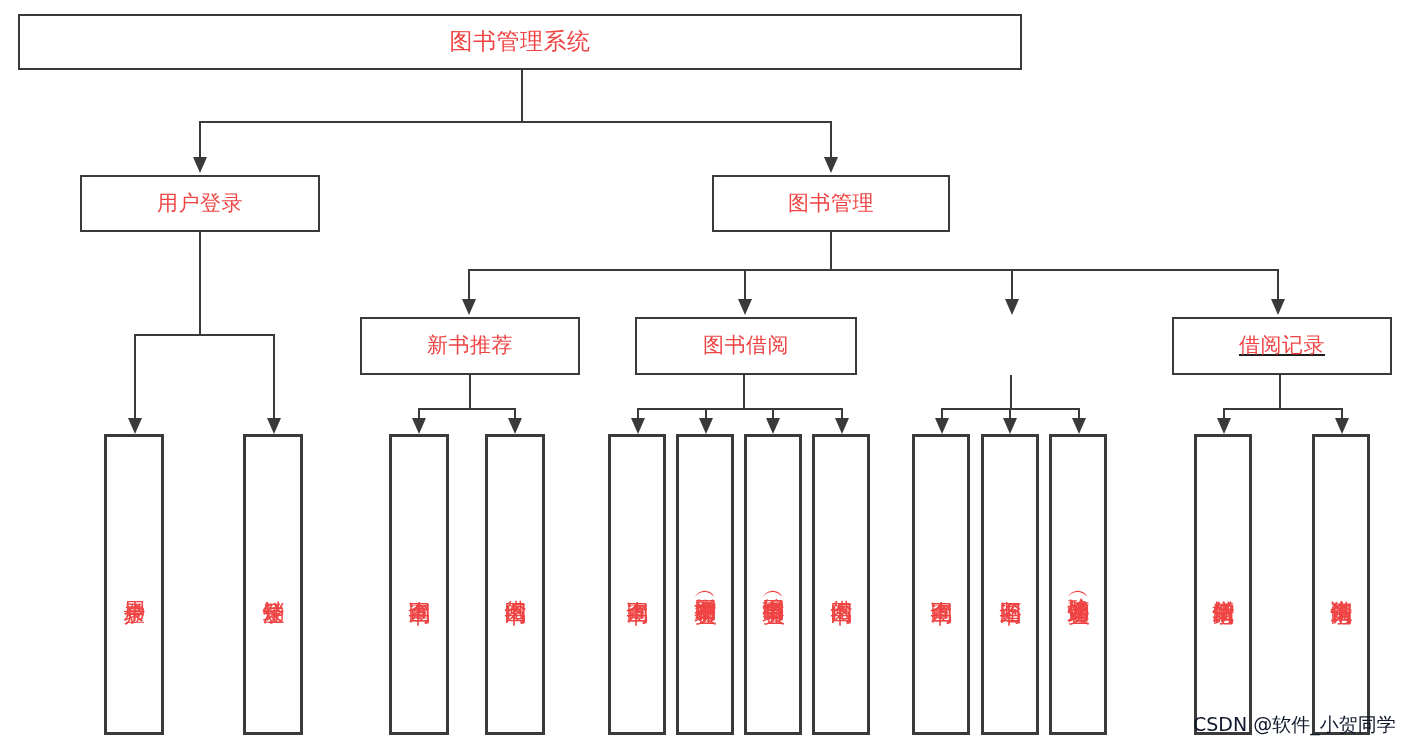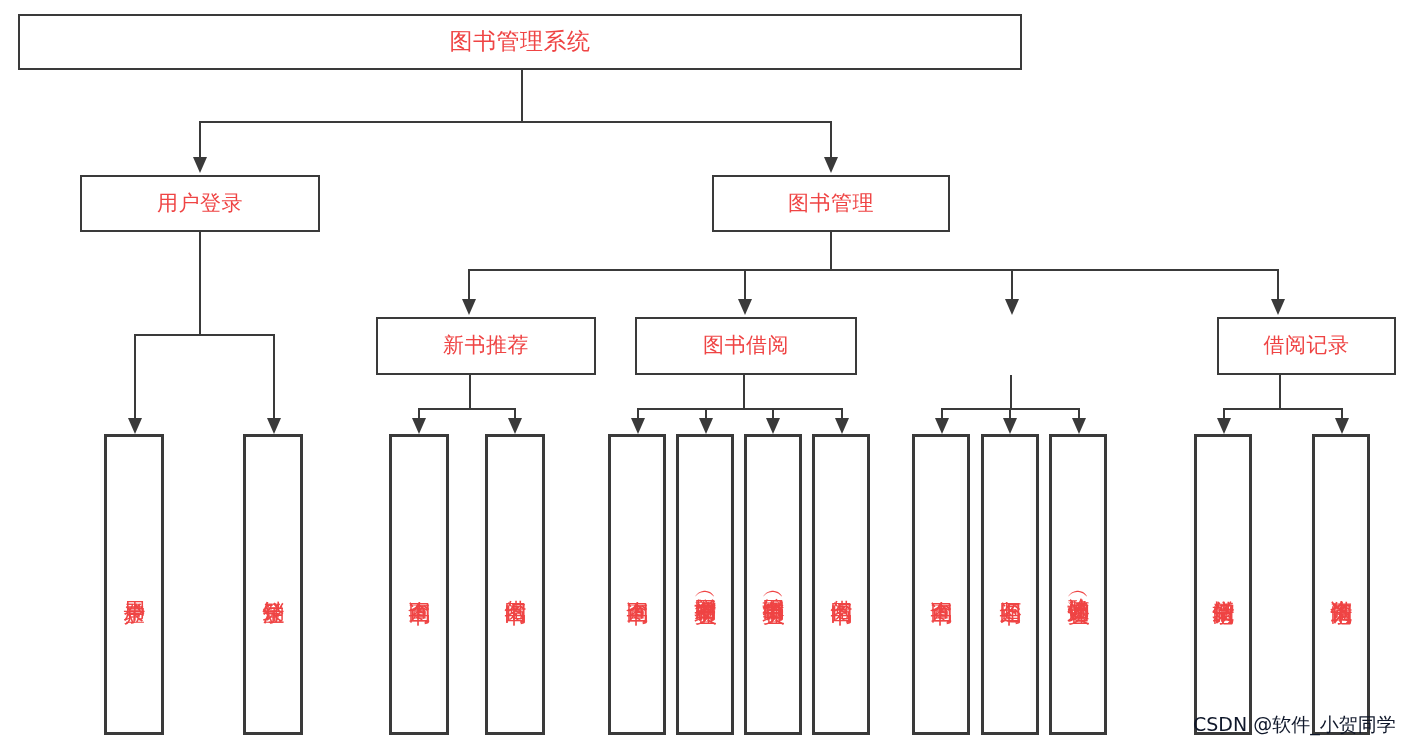--- a/index.html
+++ b/index.html
@@ -38,24 +38,24 @@
 
   
   .node.lvl1{ top:175px; height:57px; }
   .node.lvl1 .label{ font-size:21px; }
   .node.n-user-login{ left:80px; width:240px; }
   .node.n-book-mgmt{ left:712px; width:238px; }
 
   
   .node.lvl2{ top:317px; height:58px; }
   .node.lvl2 .label{ font-size:21px; }
-  .node.n-new-rec{  left:360px;  width:220px;margin-left:16px; }
+  .node.n-new-rec{  left:360px;  width:220px; }
   .node.n-borrow{   left:635px;  width:222px; }
   .node.n-current{  left:902px;  width:218px; }
-  .node.n-history{  left:1217px; width:179px; }
+  .node.n-history{  left:1172px; width:220px;text-decoration:underline; }
 
   
   .node.leaf{
     top:434px;
     height:301px;
     border-width:3px;
   }
   .node.leaf .label{
     writing-mode:vertical-rl;
     text-orientation:upright;

